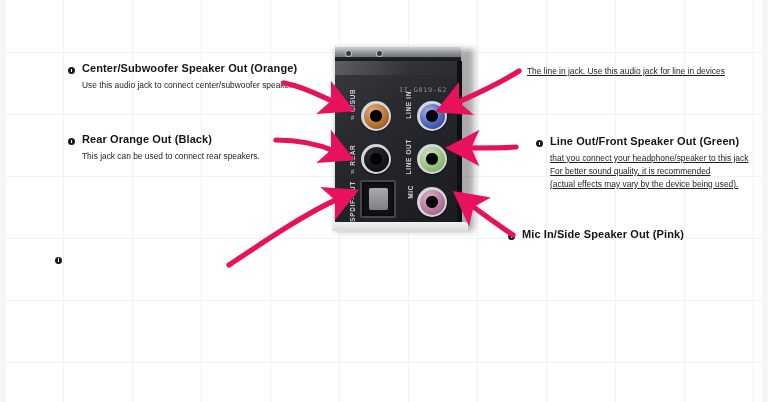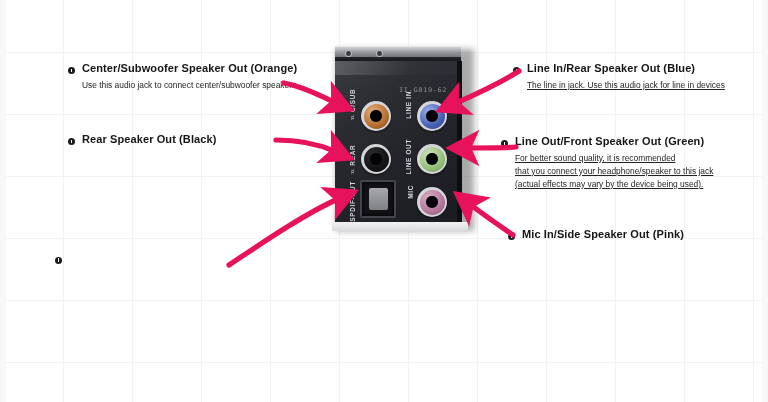--- a/index.html
+++ b/index.html
@@ -77,21 +77,21 @@
   }
   .callout .body div { white-space: nowrap; }
   .indent-l { padding-left: 14px; }
   .indent-r { padding-left: 14px; text-decoration: underline; }
 
   
   #c-center  { left: 68px;  top: 62px;  }
   #c-rear    { left: 68px;  top: 133px; }
   #c-spdif   { left: 55px;  top: 255px; }
   #c-linein  { left: 513px; top: 62px;  }
-  #c-lineout { left: 501px; top: 135px; }
+  #c-lineout { left: 536px; top: 135px; }
   #c-mic     { left: 508px; top: 228px; }
 
   
   #panel {
     position: absolute;
     left: 332px;
     top: 46px;
     width: 142px;
     height: 185px;
   }
@@ -328,48 +328,47 @@
       <span>Center/Subwoofer Speaker Out (Orange)</span>
     </div>
     <div class="body indent-l">
       <div>Use this audio jack to connect center/subwoofer speakers.</div>
     </div>
   </div>
 
   <div class="callout" id="c-rear">
     <div class="head">
       <span class="bullet"></span>
-      <span>Rear Speaker Out (Black)</span>
+      <span>Rear Orange Out (Black)</span>
+    </div>
+    <div class="body indent-l">
+      <div>This jack can be used to connect rear speakers.</div>
     </div>
   </div>
 
   <div class="callout" id="c-spdif">
     <div class="head">
       <span class="bullet"></span>
     </div>
   </div>
 
   <div class="callout" id="c-linein">
-    <div class="head">
-      <span class="bullet"></span>
-      <span>Line In/Rear Speaker Out (Blue)</span>
-    </div>
     <div class="body indent-r">
       <div>The line in jack. Use this audio jack for line in devices</div>
     </div>
   </div>
 
   <div class="callout" id="c-lineout">
     <div class="head">
       <span class="bullet"></span>
       <span>Line Out/Front Speaker Out (Green)</span>
     </div>
     <div class="body indent-r">
+      <div> that you connect your headphone/speaker to this jack</div>
       <div>For better sound quality, it is recommended</div>
-      <div> that you connect your headphone/speaker to this jack</div>
       <div>(actual effects may vary by the device being used).</div>
     </div>
   </div>
 
   <div class="callout" id="c-mic">
     <div class="head">
       <span class="bullet"></span>
       <span>Mic In/Side Speaker Out (Pink)</span>
     </div>
   </div>

